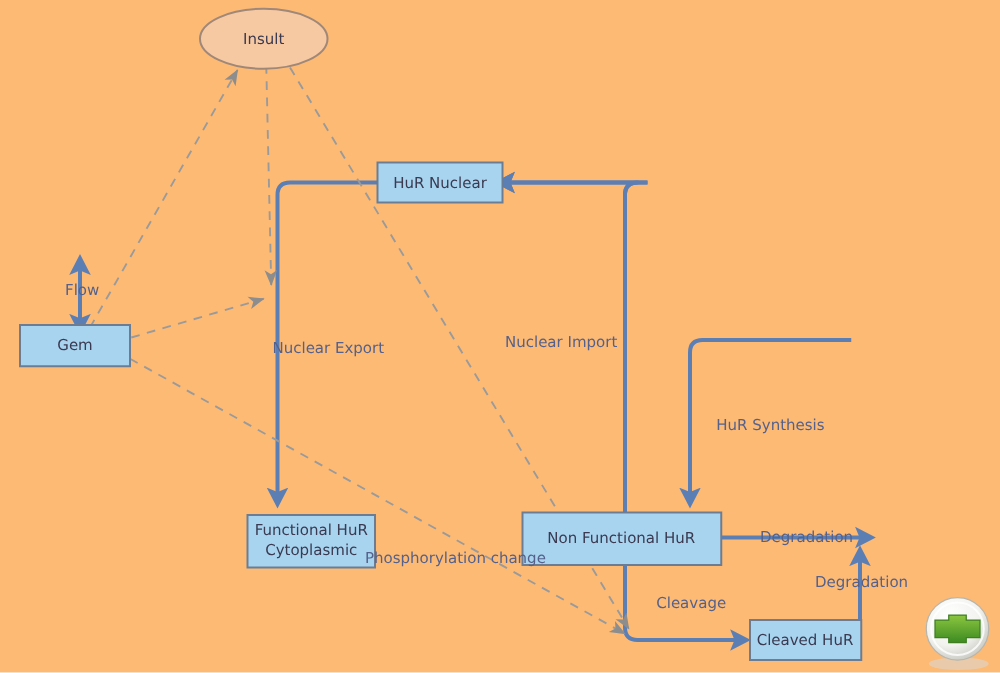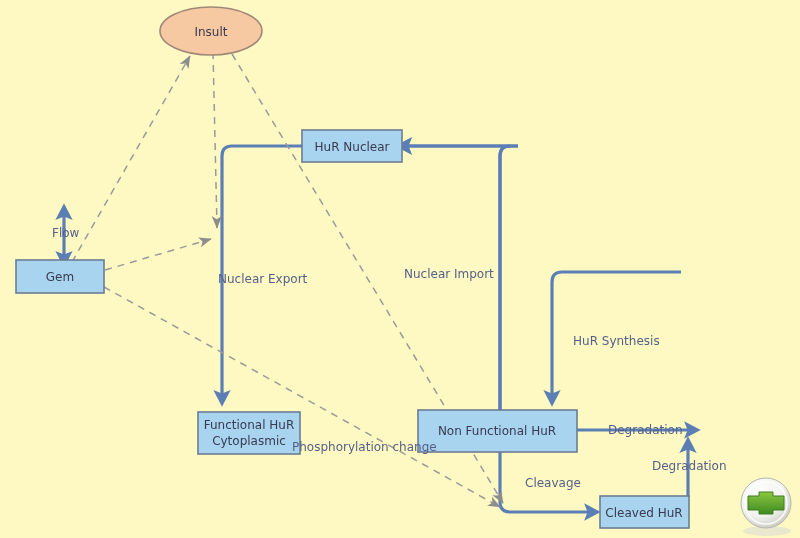--- a/index.html
+++ b/index.html
@@ -4,21 +4,21 @@
 <style>
   html, body {
     margin: 0;
     padding: 0;
     background: #ffffff;
   }
   #canvas {
     position: relative;
     width: 800px;
     height: 538px;
-    background: #fef9c3;
+    background: #fdba74;
     overflow: hidden;
     font-family: "DejaVu Sans", sans-serif;
   }
   svg.layer {
     position: absolute;
     left: 0;
     top: 0;
     width: 800px;
     height: 538px;
   }

